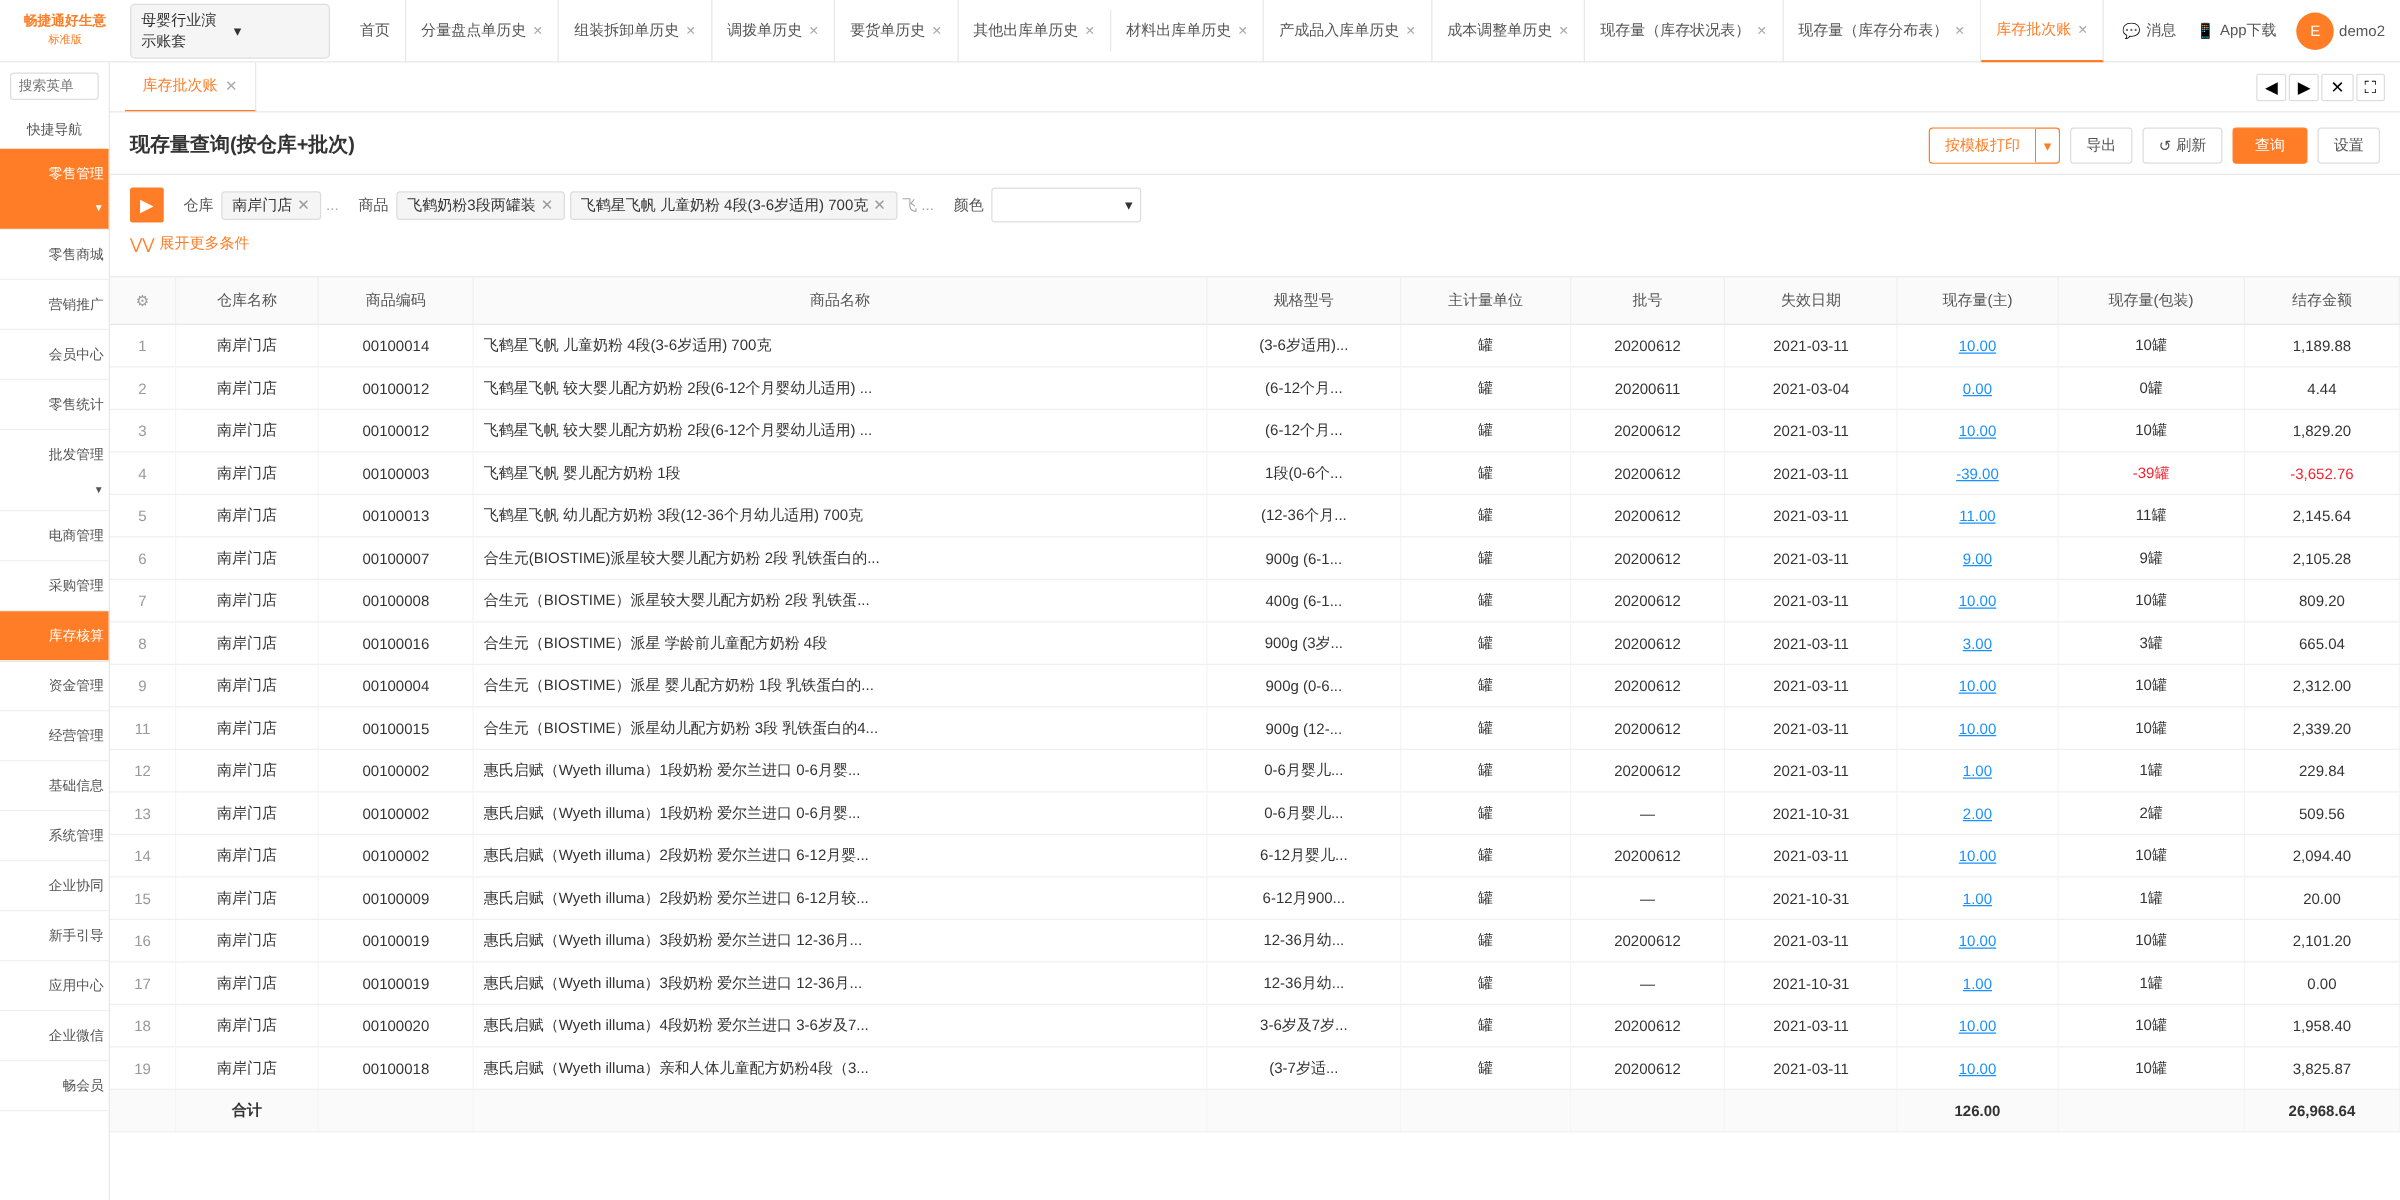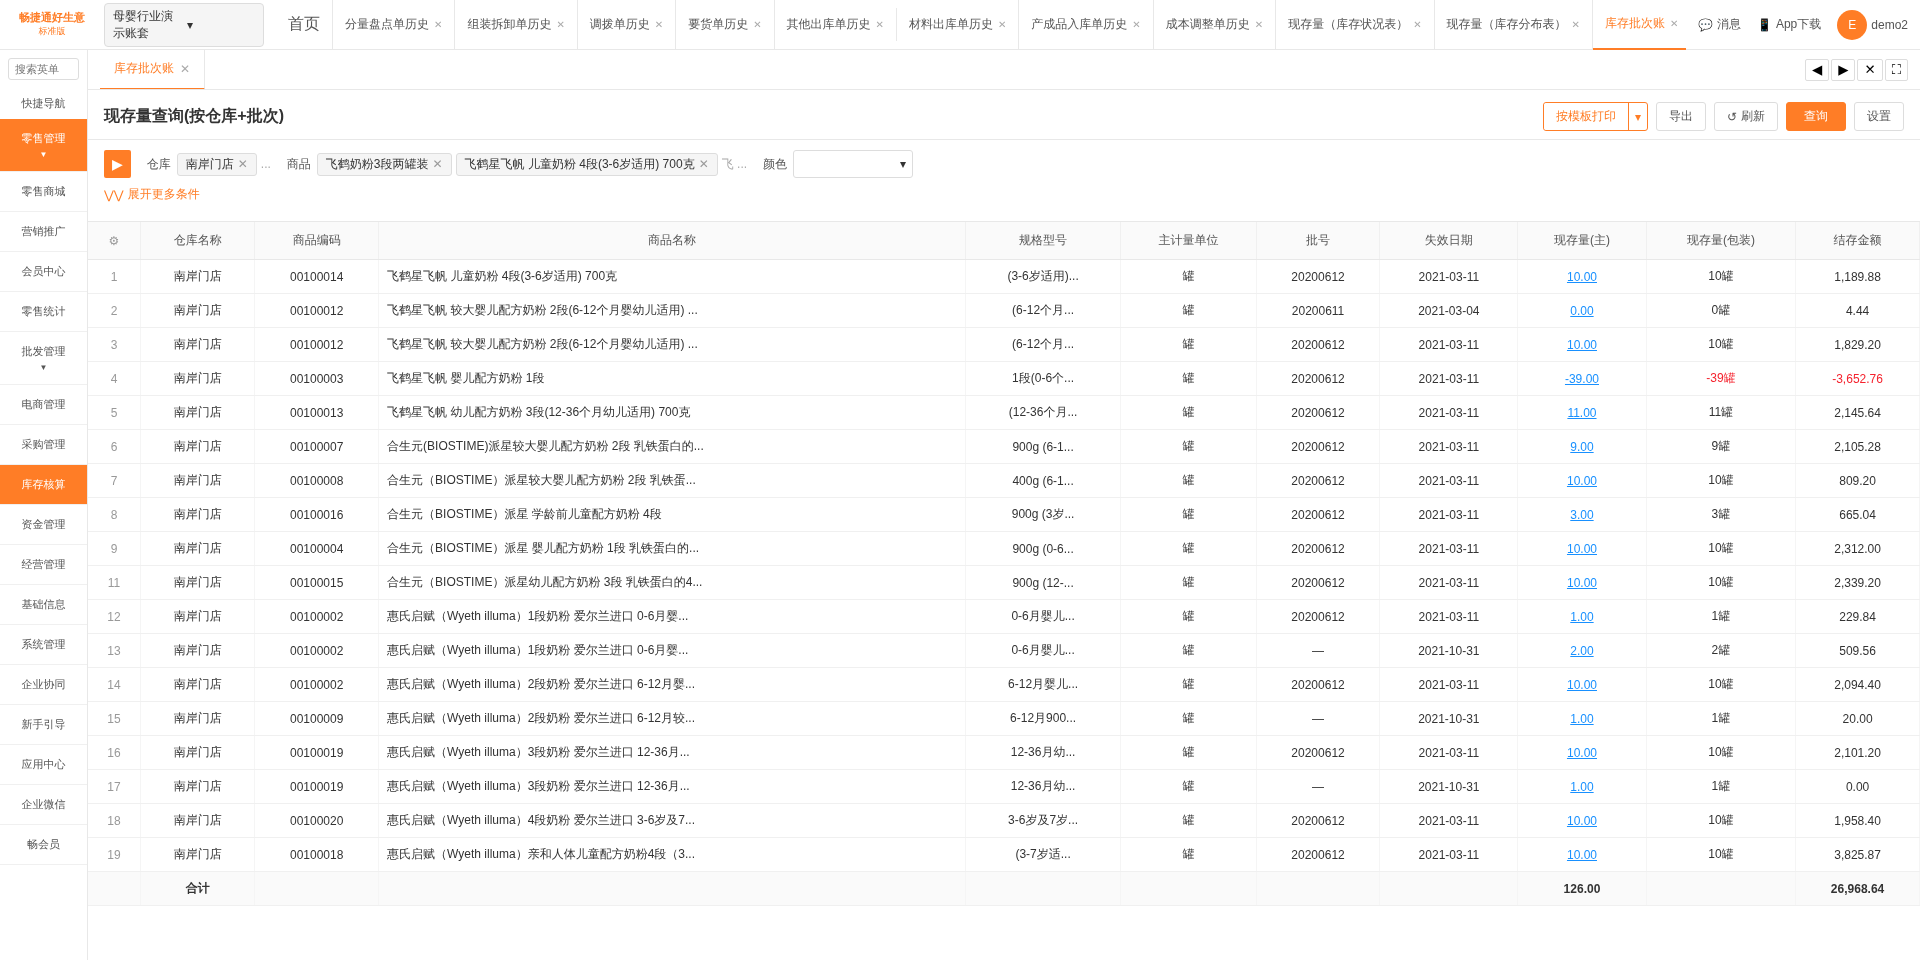--- a/index.html
+++ b/index.html
@@ -17,21 +17,21 @@
     .nav-tab.active { color: #ff7d26; background: #fff; border-bottom: 2px solid #ff7d26; }
     .top-right { display: flex; align-items: center; gap: 16px; margin-left: auto; }
     .top-right-item { display: flex; align-items: center; gap: 4px; cursor: pointer; color: #555; font-size: 12px; }
     .user-avatar { width: 30px; height: 30px; border-radius: 50%; background: #ff7d26; display: flex; align-items: center; justify-content: center; color: white; font-size: 12px; }
 
     
     .layout { display: flex; height: calc(100vh - 50px); }
 
     
     .sidebar { width: 88px; background: #fff; border-right: 1px solid #e8e8e8; display: flex; flex-direction: column; overflow-y: auto; }
-    .sidebar-item { display: flex; flex-direction: column; align-items: center; padding: 12px 4px; cursor: pointer; color: #555; font-size: 11px; gap: 4px; border-bottom: 1px solid #f0f0f0; }
+    .sidebar-item { display: flex; flex-direction: column; align-items: flex-end; padding: 12px 4px; cursor: pointer; color: #555; font-size: 11px; gap: 16px; border-bottom: 1px solid #f0f0f0; }
     .sidebar-item.active { background: #ff7d26; color: white; }
     .search-box { padding: 8px; }
     .search-input { width: 100%; border: 1px solid #ddd; border-radius: 3px; padding: 4px 6px; font-size: 11px; }
     .quick-nav { font-size: 11px; color: #555; padding: 8px 4px; text-align: center; cursor: pointer; }
 
     
     .main { flex: 1; display: flex; flex-direction: column; overflow: hidden; }
 
     
     .sub-nav { background: #fff; border-bottom: 1px solid #e8e8e8; padding: 0 12px; display: flex; align-items: center; height: 40px; gap: 0; overflow: hidden; }
@@ -89,21 +89,21 @@
 <div class="top-bar">
   <div class="logo-area">
     <span class="logo-text">畅捷通好生意</span>
     <span class="logo-sub">标准版</span>
   </div>
   <div class="dropdown-selector">
     <span>母婴行业演示账套</span>
     <span style="margin-left:6px;">▾</span>
   </div>
   <div class="tabs-container" id="top-nav-tabs">
-      <div class="nav-tab" style="display: flex; align-items: center; height: 50px; padding: 0px 12px; border-right: 1px solid rgb(232, 232, 232); cursor: pointer; white-space: nowrap; font-size: 16px; color: rgb(85, 85, 85);">首页</div>
+      <div class="nav-tab" style="display: flex; align-items: center; height: 50px; padding: 0px 12px; border-right: 1px solid rgb(232, 232, 232); cursor: pointer; white-space: nowrap; font-size: 12px; color: rgb(85, 85, 85);">首页</div>
       <div class="nav-tab" style="display: flex; align-items: center; height: 50px; padding: 0px 12px; border-right: 1px solid rgb(232, 232, 232); cursor: pointer; white-space: nowrap; font-size: 12px; color: rgb(85, 85, 85);">分量盘点单历史<span style="margin-left: 5px; color: rgb(170, 170, 170); font-size: 10px;">✕</span></div>
       <div class="nav-tab" style="display: flex; align-items: center; height: 50px; padding: 0px 12px; border-right: 1px solid rgb(232, 232, 232); cursor: pointer; white-space: nowrap; font-size: 12px; color: rgb(85, 85, 85);">组装拆卸单历史<span style="margin-left: 5px; color: rgb(170, 170, 170); font-size: 10px;">✕</span></div>
       <div class="nav-tab" style="display: flex; align-items: center; height: 50px; padding: 0px 12px; border-right: 1px solid rgb(232, 232, 232); cursor: pointer; white-space: nowrap; font-size: 12px; color: rgb(85, 85, 85);">调拨单历史<span style="margin-left: 5px; color: rgb(170, 170, 170); font-size: 10px;">✕</span></div>
       <div class="nav-tab" style="display: flex; align-items: center; height: 50px; padding: 0px 12px; border-right: 1px solid rgb(232, 232, 232); cursor: pointer; white-space: nowrap; font-size: 12px; color: rgb(85, 85, 85);">要货单历史<span style="margin-left: 5px; color: rgb(170, 170, 170); font-size: 10px;">✕</span></div>
       <div class="nav-tab" style="display: flex; align-items: center; height: 33px; padding: 0px 12px; border-right: 1px solid rgb(232, 232, 232); cursor: pointer; white-space: nowrap; font-size: 12px; color: rgb(85, 85, 85);">其他出库单历史<span style="margin-left: 5px; color: rgb(170, 170, 170); font-size: 10px;">✕</span></div>
       <div class="nav-tab" style="display: flex; align-items: center; height: 50px; padding: 0px 12px; border-right: 1px solid rgb(232, 232, 232); cursor: pointer; white-space: nowrap; font-size: 12px; color: rgb(85, 85, 85);">材料出库单历史<span style="margin-left: 5px; color: rgb(170, 170, 170); font-size: 10px;">✕</span></div>
       <div class="nav-tab" style="display: flex; align-items: center; height: 50px; padding: 0px 12px; border-right: 1px solid rgb(232, 232, 232); cursor: pointer; white-space: nowrap; font-size: 12px; color: rgb(85, 85, 85);">产成品入库单历史<span style="margin-left: 5px; color: rgb(170, 170, 170); font-size: 10px;">✕</span></div>
       <div class="nav-tab" style="display: flex; align-items: center; height: 50px; padding: 0px 12px; border-right: 1px solid rgb(232, 232, 232); cursor: pointer; white-space: nowrap; font-size: 12px; color: rgb(85, 85, 85);">成本调整单历史<span style="margin-left: 5px; color: rgb(170, 170, 170); font-size: 10px;">✕</span></div>
       <div class="nav-tab" style="display: flex; align-items: center; height: 50px; padding: 0px 12px; border-right: 1px solid rgb(232, 232, 232); cursor: pointer; white-space: nowrap; font-size: 12px; color: rgb(85, 85, 85);">现存量（库存状况表）<span style="margin-left: 5px; color: rgb(170, 170, 170); font-size: 10px;">✕</span></div>
       <div class="nav-tab" style="display: flex; align-items: center; height: 50px; padding: 0px 12px; border-right: 1px solid rgb(232, 232, 232); cursor: pointer; white-space: nowrap; font-size: 12px; color: rgb(85, 85, 85);">现存量（库存分布表）<span style="margin-left: 5px; color: rgb(170, 170, 170); font-size: 10px;">✕</span></div>

